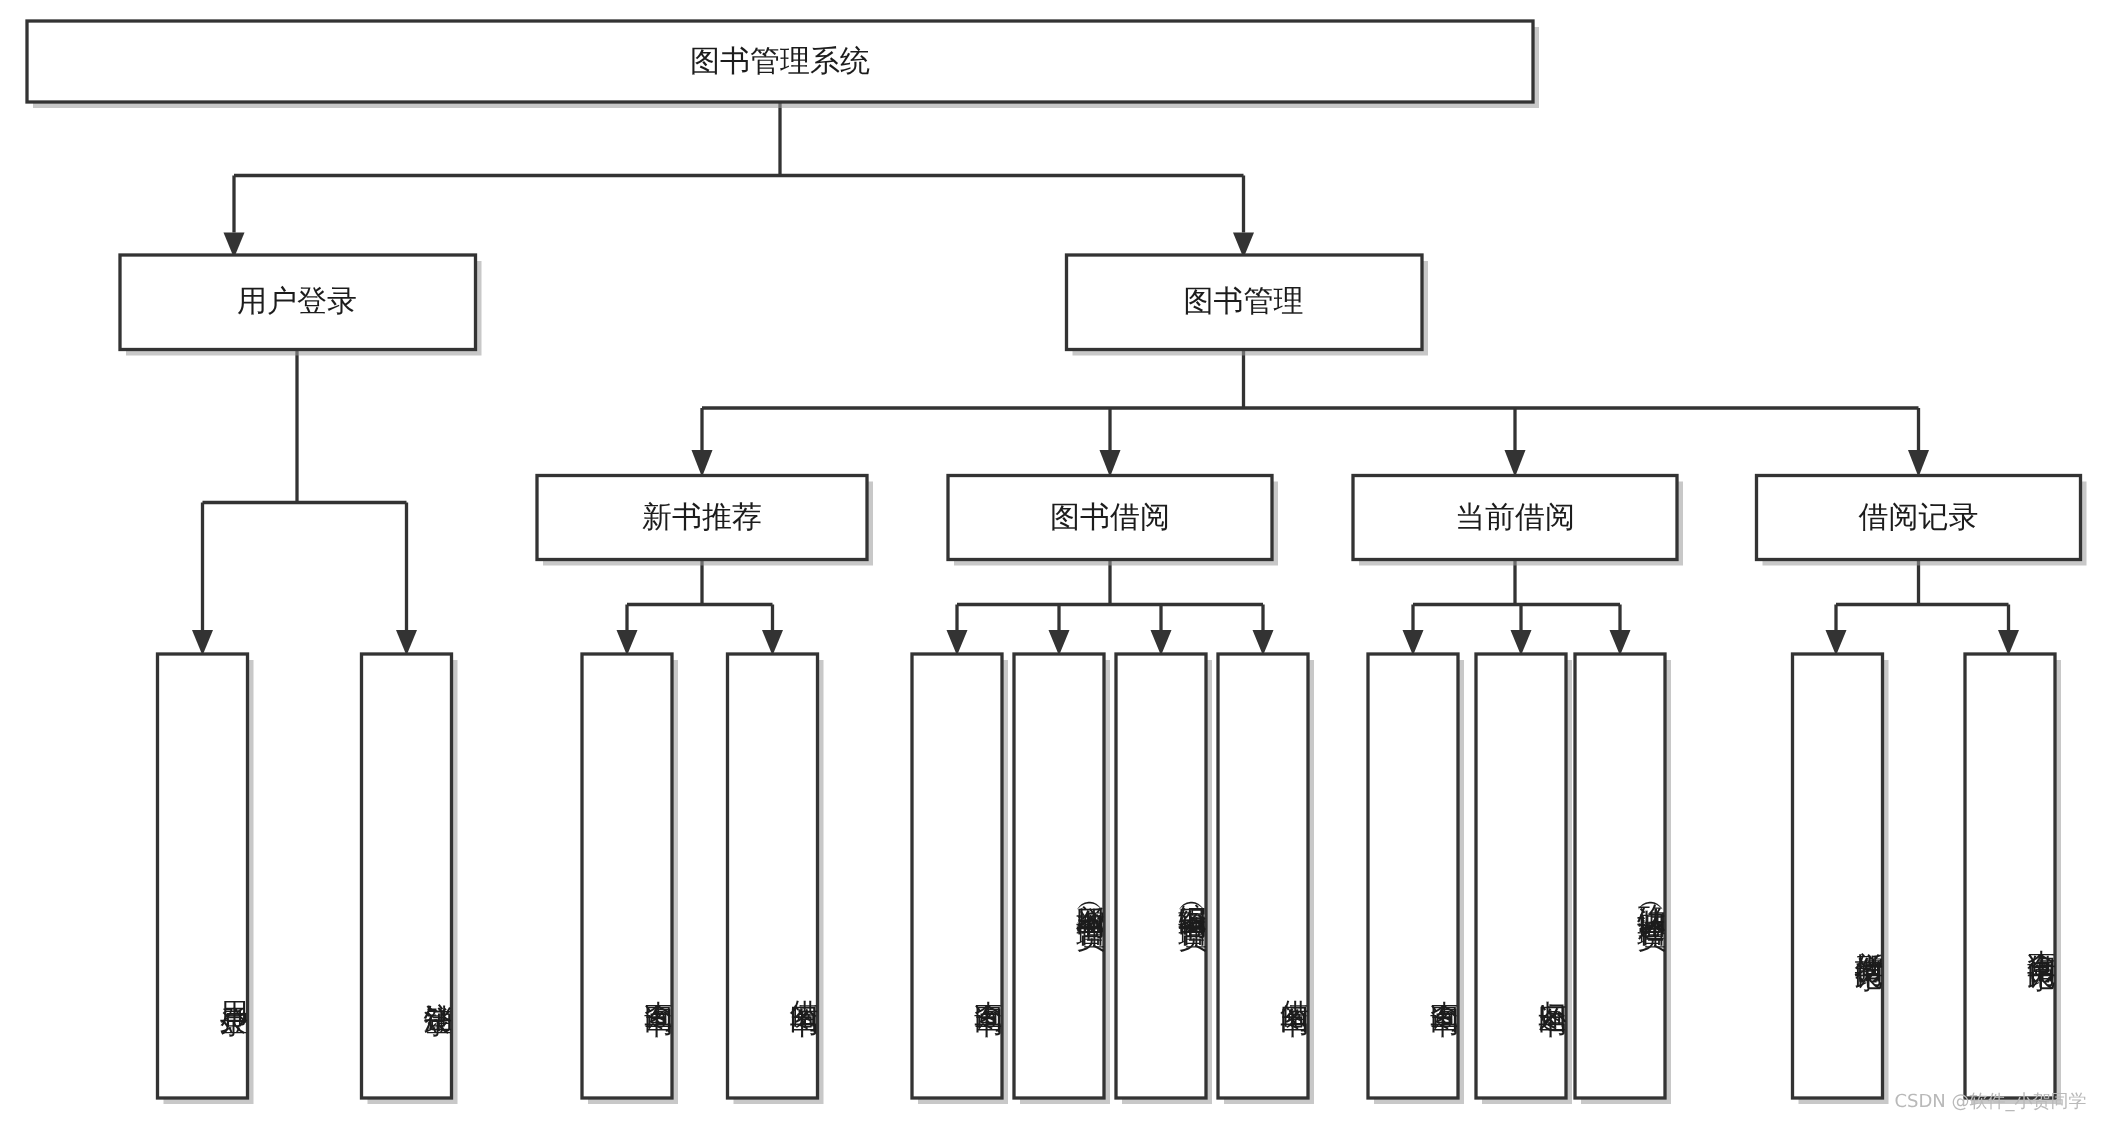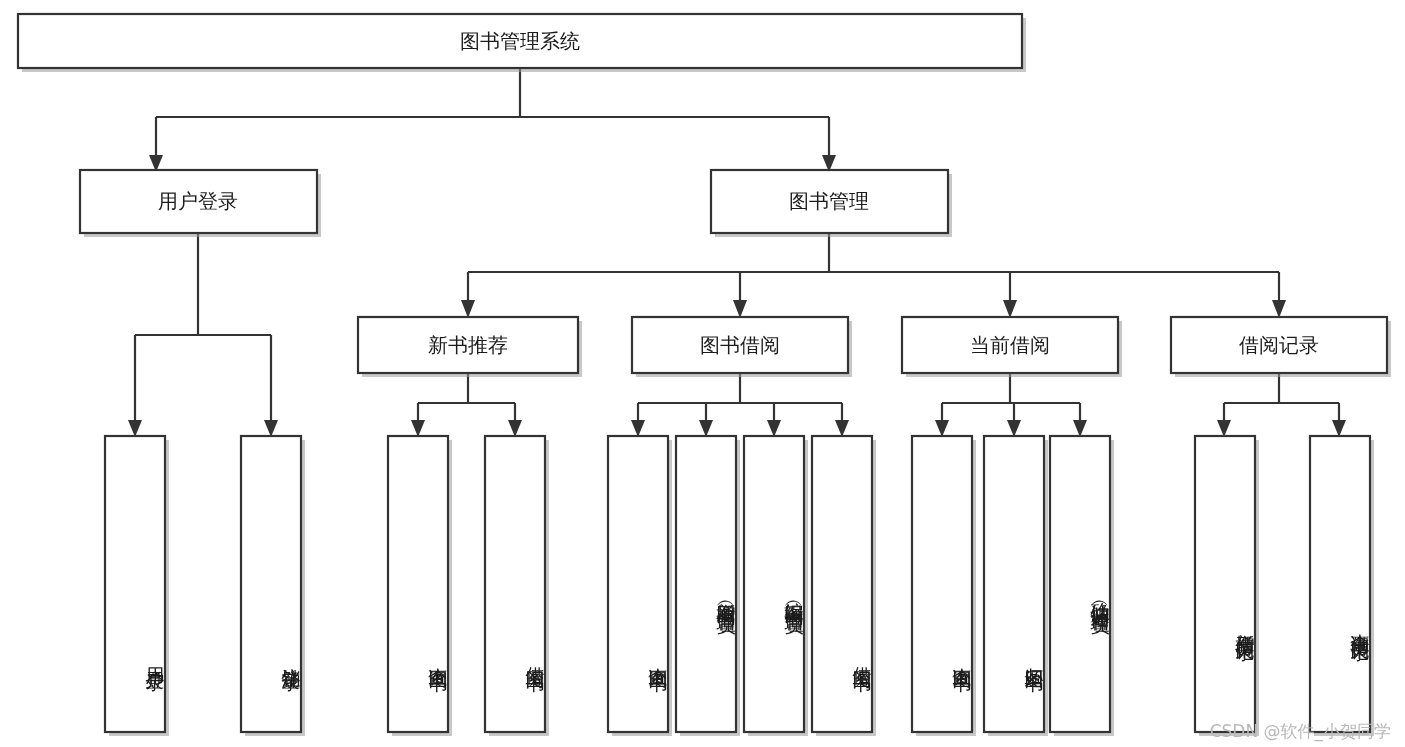--- a/index.html
+++ b/index.html
@@ -67,21 +67,21 @@
     justify-content: center;
     white-space: nowrap;
     pointer-events: none;
     user-select: none;
   }
   .watermark {
     position: absolute;
     right: 14px;
     bottom: 4px;
     font-family: "DejaVu Sans", "Liberation Sans", sans-serif;
-    font-size: 17px;
+    font-size: 12px;
     color: #b9b9b9;
     white-space: nowrap;
     user-select: none;
   }
 </style>
 </head>
 <body>
 
 <div id="diagram-root">
 

